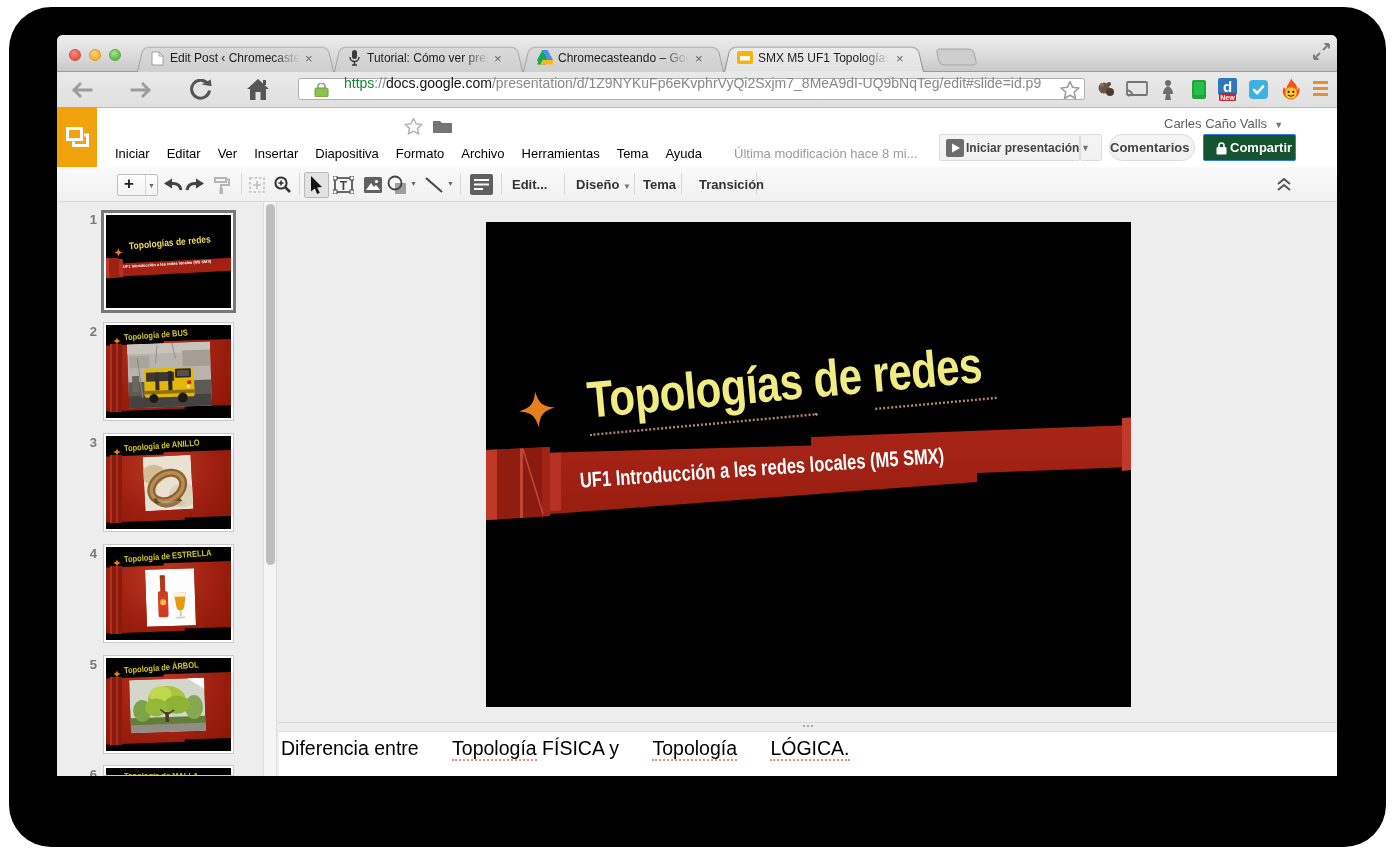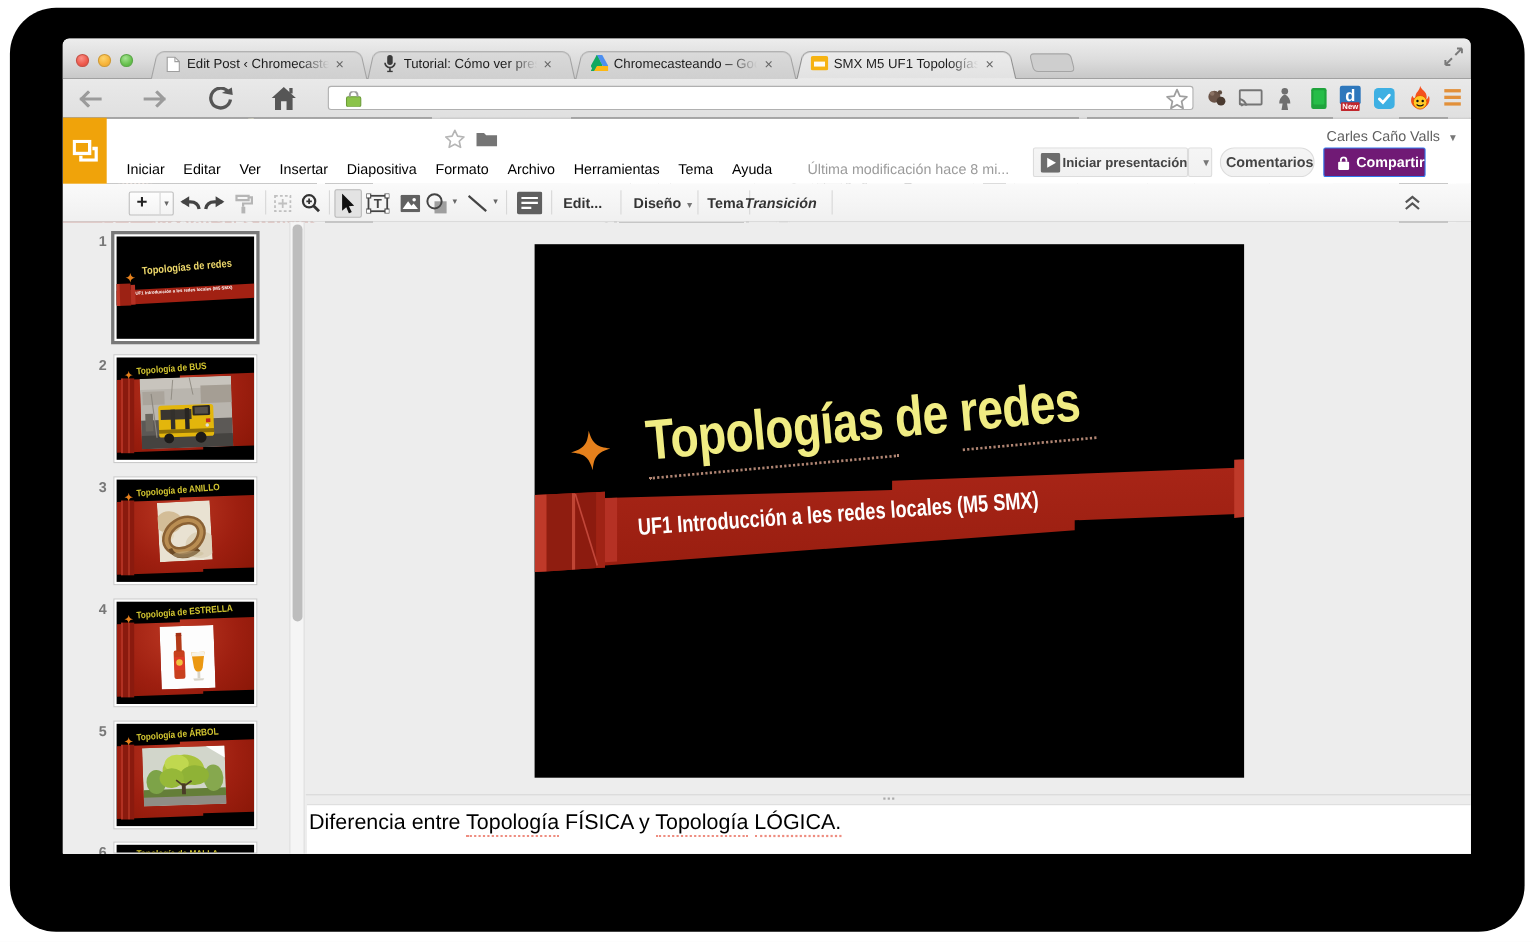--- a/index.html
+++ b/index.html
@@ -33,24 +33,24 @@
   background:#fff; border:1px solid #b0b0b0; border-radius:3px; }
 .urltxt { position:absolute; left:32px; top:3px; font-size:14px; white-space:nowrap; }
 
 
 #dochead { position:absolute; left:0; top:73px; width:1280px; height:59px; background:#fff; }
 #applogo { position:absolute; left:0; top:-1px; width:40px; height:61px; background:#f0a30a; }
 #doctitle { position:absolute; left:58px; top:7px; font-size:18px; color:#1a1a1a; }
 #menus { position:absolute; left:58px; top:38px; font-size:13px; color:#000; }
 #menus span { margin-right:17px; }
 #lastmod { position:absolute; left:677px; top:38px; font-size:13px; color:#9b9b9b; }
-#username { position:absolute; left:1149px; top:8px; font-size:13px; color:#5f5f5f; }
+#username { position:absolute; left:1107px; top:8px; font-size:13px; color:#5f5f5f; }
 .gbtn { position:absolute; top:26px; height:27px; border:1px solid #dcdcdc; border-radius:2px;
   background:linear-gradient(180deg,#f5f5f5,#f1f1f1); font-size:13px; font-weight:bold;
-  color:#444; text-align:right; white-space:nowrap; }
+  color:#444; text-align:left; white-space:nowrap; }
 
 
 #slidetitle { position:absolute; left:104px; top:160px; font-size:42px; font-weight:bold;
   color:#f0ec83; transform:rotate(-5.2deg) scaleY(1.22); transform-origin:0 100%;
   white-space:nowrap; letter-spacing:-0.5px; }
 #slidetitle .ul { position:relative; }
 #slidetitle .ul:after { content:""; position:absolute; left:0; right:-12px; bottom:-6px;
   border-bottom:2px dotted #b08573; }
 #slidesub { position:absolute; left:94px; top:249px; font-size:16.5px; font-weight:bold;
   color:#fff; transform:rotate(-3.9deg) scaleY(1.3); transform-origin:0 50%;
@@ -73,21 +73,21 @@
 #scrollbar { position:absolute; left:206px; top:0px; width:14px; height:574px;
   background:#f5f5f5; border-left:1px solid #dcdcdc; border-right:1px solid #dcdcdc; }
 #scrollthumb { position:absolute; left:2px; top:2px; width:9px; height:361px;
   background:#bdbdbd; border-radius:5px; }
 
 #canvas { position:absolute; left:429px; top:187px; width:645px; height:485px; background:#000; overflow:hidden; }
 
 #notesline { position:absolute; left:221px; top:687px; width:1059px; height:1px; background:#d8d8d8; }
 #notes { position:absolute; left:222px; top:696px; width:1058px; height:45px; background:#fff; border-top:1px solid #dcdcdc; }
 #notestext { position:absolute; left:2px; top:5px; font-size:19.5px; color:#000; white-space:nowrap; }
-.sq { border-bottom:2px dotted #ee8d80; }
+.sq { border-bottom:2px dotted #ee8d80;margin-left:28px; }
 </style></head>
 <body>
 <div id="stage">
   <div id="shadow"></div>
   <div id="win">
 
     <div id="titlebar">
       <div class="tl" style="left:12px; background:radial-gradient(circle at 40% 30%,#fa8f86,#ee5a4d 60%,#d8493c); border:1px solid #c64f44;"></div>
       <div class="tl" style="left:32px; background:radial-gradient(circle at 40% 30%,#fcd36c,#f7b43a 60%,#e8a22c); border:1px solid #cf9a35;"></div>
       <div class="tl" style="left:52px; background:radial-gradient(circle at 40% 30%,#a5e392,#68c24f 60%,#50ad3a); border:1px solid #5aa647;"></div>
@@ -193,20 +193,21 @@
         <path d="M5,10 L8.2,13.2 L14,6.5" stroke="#fff" stroke-width="2.6" fill="none" stroke-linecap="round"></path>
       </svg>
       <svg class="abs" style="left:1224px;top:6px;" width="20" height="23" viewBox="0 0 20 23">
         <path d="M10,0 C11,4 16,5 16,10 C16,12 15,13 14,14 C16,13 17,11 18,9 C19.5,13 18,17 15,19 C12,21 7,21 4.5,19 C1.5,16.5 1,12 3,9 C4,11 5,12 6.5,13 C5,10 6,7 8,5 C9,3.5 10,2 10,0 Z" fill="#f4511e"></path>
         <circle cx="10" cy="15" r="6.2" fill="#ffca28" stroke="#e65100" stroke-width="0.8"></circle>
         <circle cx="7.6" cy="13.8" r="1.1" fill="#111"></circle>
           <circle cx="12.4" cy="13.8" r="1.1" fill="#111"></circle>
         <path d="M6.8,17 Q10,19.6 13.2,17" stroke="#111" stroke-width="1" fill="none"></path>
       </svg>
       <div class="abs" style="left:1256px;top:9px;width:15px;height:3px;background:#e2903a;box-shadow:0 6px 0 #e2903a, 0 12px 0 #e2903a;"></div>
+      <div class="urltxt" style="left:287px;"><span style="color:#168039;">https</span><span style="color:#888;">://</span><span style="color:#111;">docs.google.com</span><span style="color:#888;">/presentation/d/1Z9NYKuFp6eKvphrVyQi2Sxjm7_8MeA9dI-UQ9bNqTeg/edit#slide=id.p9</span></div>
     </div>
 
     <div id="dochead">
       <div id="applogo">
         <svg class="abs" style="left:9px;top:20px;" width="23" height="20" viewBox="0 0 23 20">
           <rect x="1.5" y="1.5" width="14" height="11" fill="none" stroke="#fff" stroke-width="3"></rect>
           <path d="M18,8 L21.5,8 L21.5,18.5 L7.5,18.5 L7.5,14.5" fill="none" stroke="#fff" stroke-width="3"></path>
         </svg>
       </div>
       <svg class="abs" style="left:347px;top:9px;" width="19" height="18" viewBox="0 0 19 18">
@@ -221,21 +222,21 @@
       <div id="lastmod">Última modificación hace 8 mi...</div>
       <div id="username">Carles Caño Valls&nbsp; <span style="font-size:9px;color:#777;">▼</span></div>
       <div class="gbtn" style="left:882px; width:141px; padding-top:6px; padding-left:26px; font-size:12px;">Iniciar presentación
         <svg class="abs" style="left:6px;top:4px;" width="18" height="18" viewBox="0 0 18 18">
           <rect x="0" y="0" width="18" height="18" rx="2" fill="#6d6d6d"></rect>
           <polygon points="6,4.5 14,9 6,13.5" fill="#fff"></polygon>
         </svg>
       </div>
       <div class="gbtn" style="left:1023px; width:22px; padding-top:8px; color:#777; font-size:9px;">▼</div>
       <div class="gbtn" style="left:1052px; width:86px; padding-top:5px;border-radius:13px;">Comentarios</div>
-      <div class="gbtn" style="left:1146px; width:93px; padding-top:5px; background:#701a75; border-color:#3079ed; color:#fff; padding-left:26px;">Compartir
+      <div class="gbtn" style="left:1146px; width:93px; padding-top:5px; background:#14532d; border-color:#3079ed; color:#fff; padding-left:26px;">Compartir
         <svg class="abs" style="left:12px;top:7px;" width="11" height="13" viewBox="0 0 11 13">
           <rect x="0.5" y="5" width="10" height="7.5" rx="1" fill="#fff"></rect>
           <path d="M3,5 L3,3.5 A2.5,2.5 0 0 1 8,3.5 L8,5" stroke="#fff" stroke-width="1.6" fill="none"></path>
         </svg>
       </div>
     </div>
 
     <div id="toolbar">
       <div class="abs" style="left:60px;top:7px;width:41px;height:22px;background:linear-gradient(#fdfdfd,#f3f3f3);border:1px solid #bfbfbf;border-radius:2px;">
         <div class="abs" style="left:6px;top:-1px;font-size:17px;font-weight:bold;color:#222;">+</div>
@@ -297,21 +298,21 @@
         <rect x="0" y="0" width="23" height="21" rx="2" fill="#5f5f5f"></rect>
         <path d="M4,6 L19,6 M4,10.5 L19,10.5 M4,15 L13,15" stroke="#fff" stroke-width="2"></path>
       </svg>
       <div class="tsep" style="left:444px;"></div>
       <div class="tbtxt" style="left:455px;">Edit...</div>
       <div class="tsep" style="left:507px;"></div>
       <div class="tbtxt" style="left:519px;">Diseño <span style="font-size:8px;color:#777;">▼</span></div>
       <div class="tsep" style="left:577px;"></div>
       <div class="tbtxt" style="left:586px;">Tema</div>
       <div class="tsep" style="left:624px;"></div>
-      <div class="tbtxt" style="left:620px;font-style:italic;">Transición</div>
+      <div class="tbtxt" style="left:642px;">Transición</div>
       <div class="tsep" style="left:699px;"></div>
       <svg class="abs" style="left:1219px;top:10px;" width="16" height="15" viewBox="0 0 16 15">
         <path d="M2,7 L8,2 L14,7 M2,13 L8,8 L14,13" stroke="#555" stroke-width="2" fill="none"></path>
       </svg>
     </div>
 
     <div id="work">
       <div class="thumbnum" style="left:24px;top:10px;">1</div>
       <div class="thumb sel" style="top:8px;">
         <div class="tcontent">

